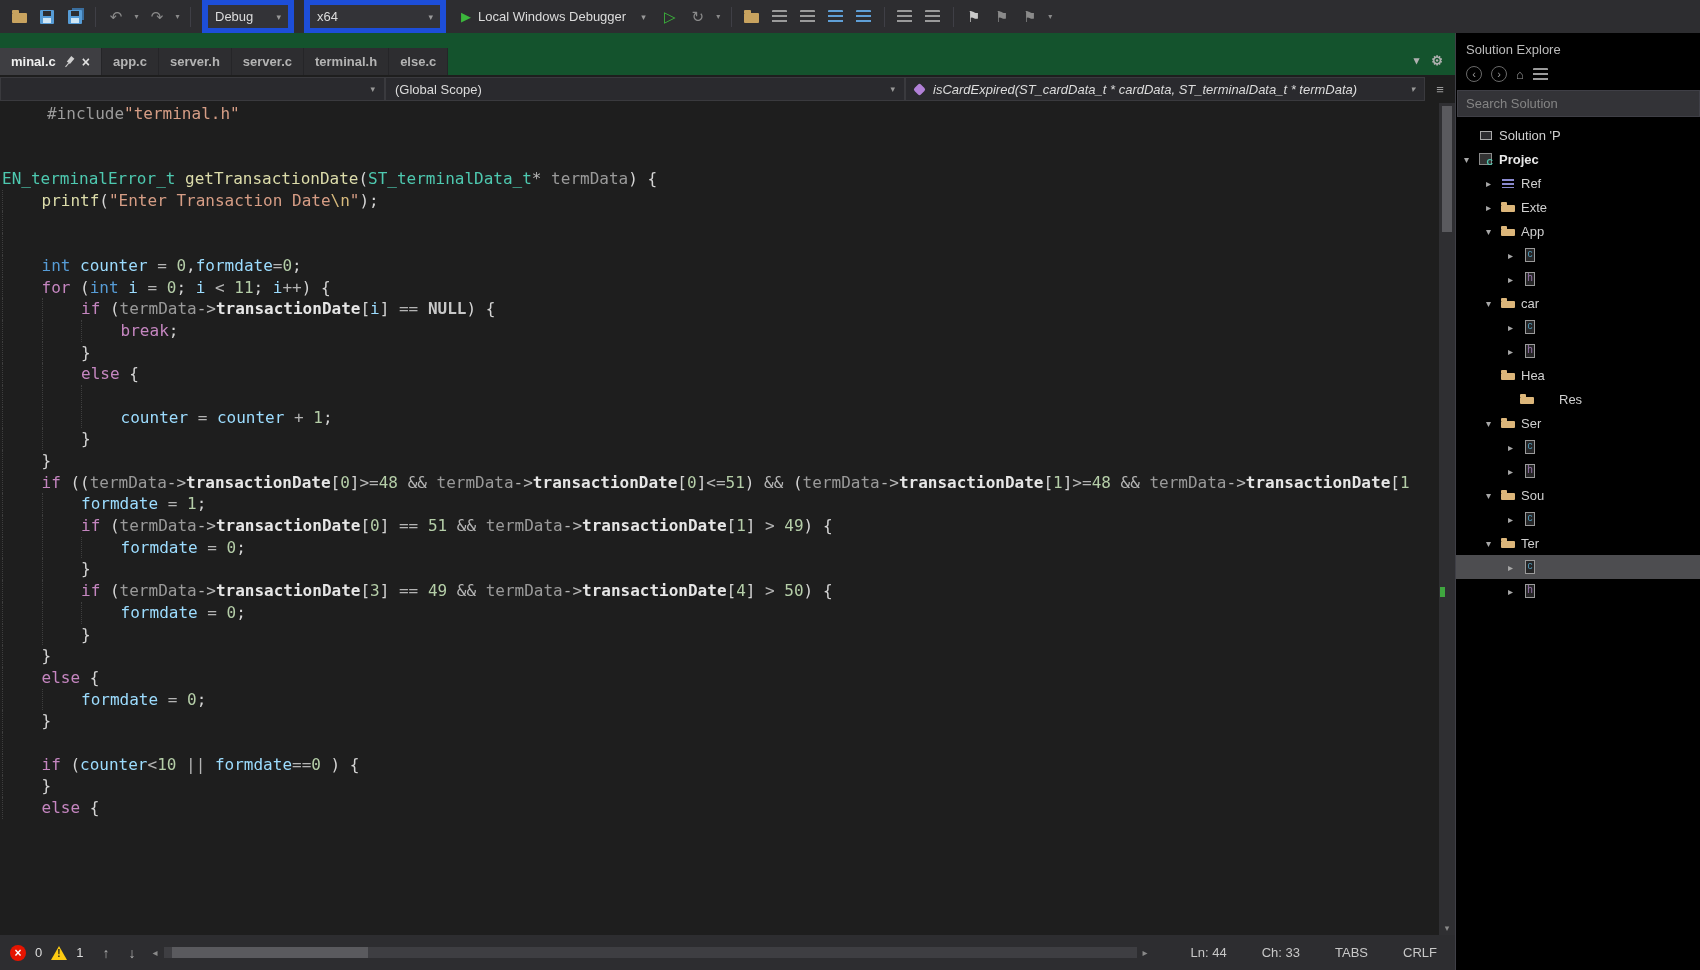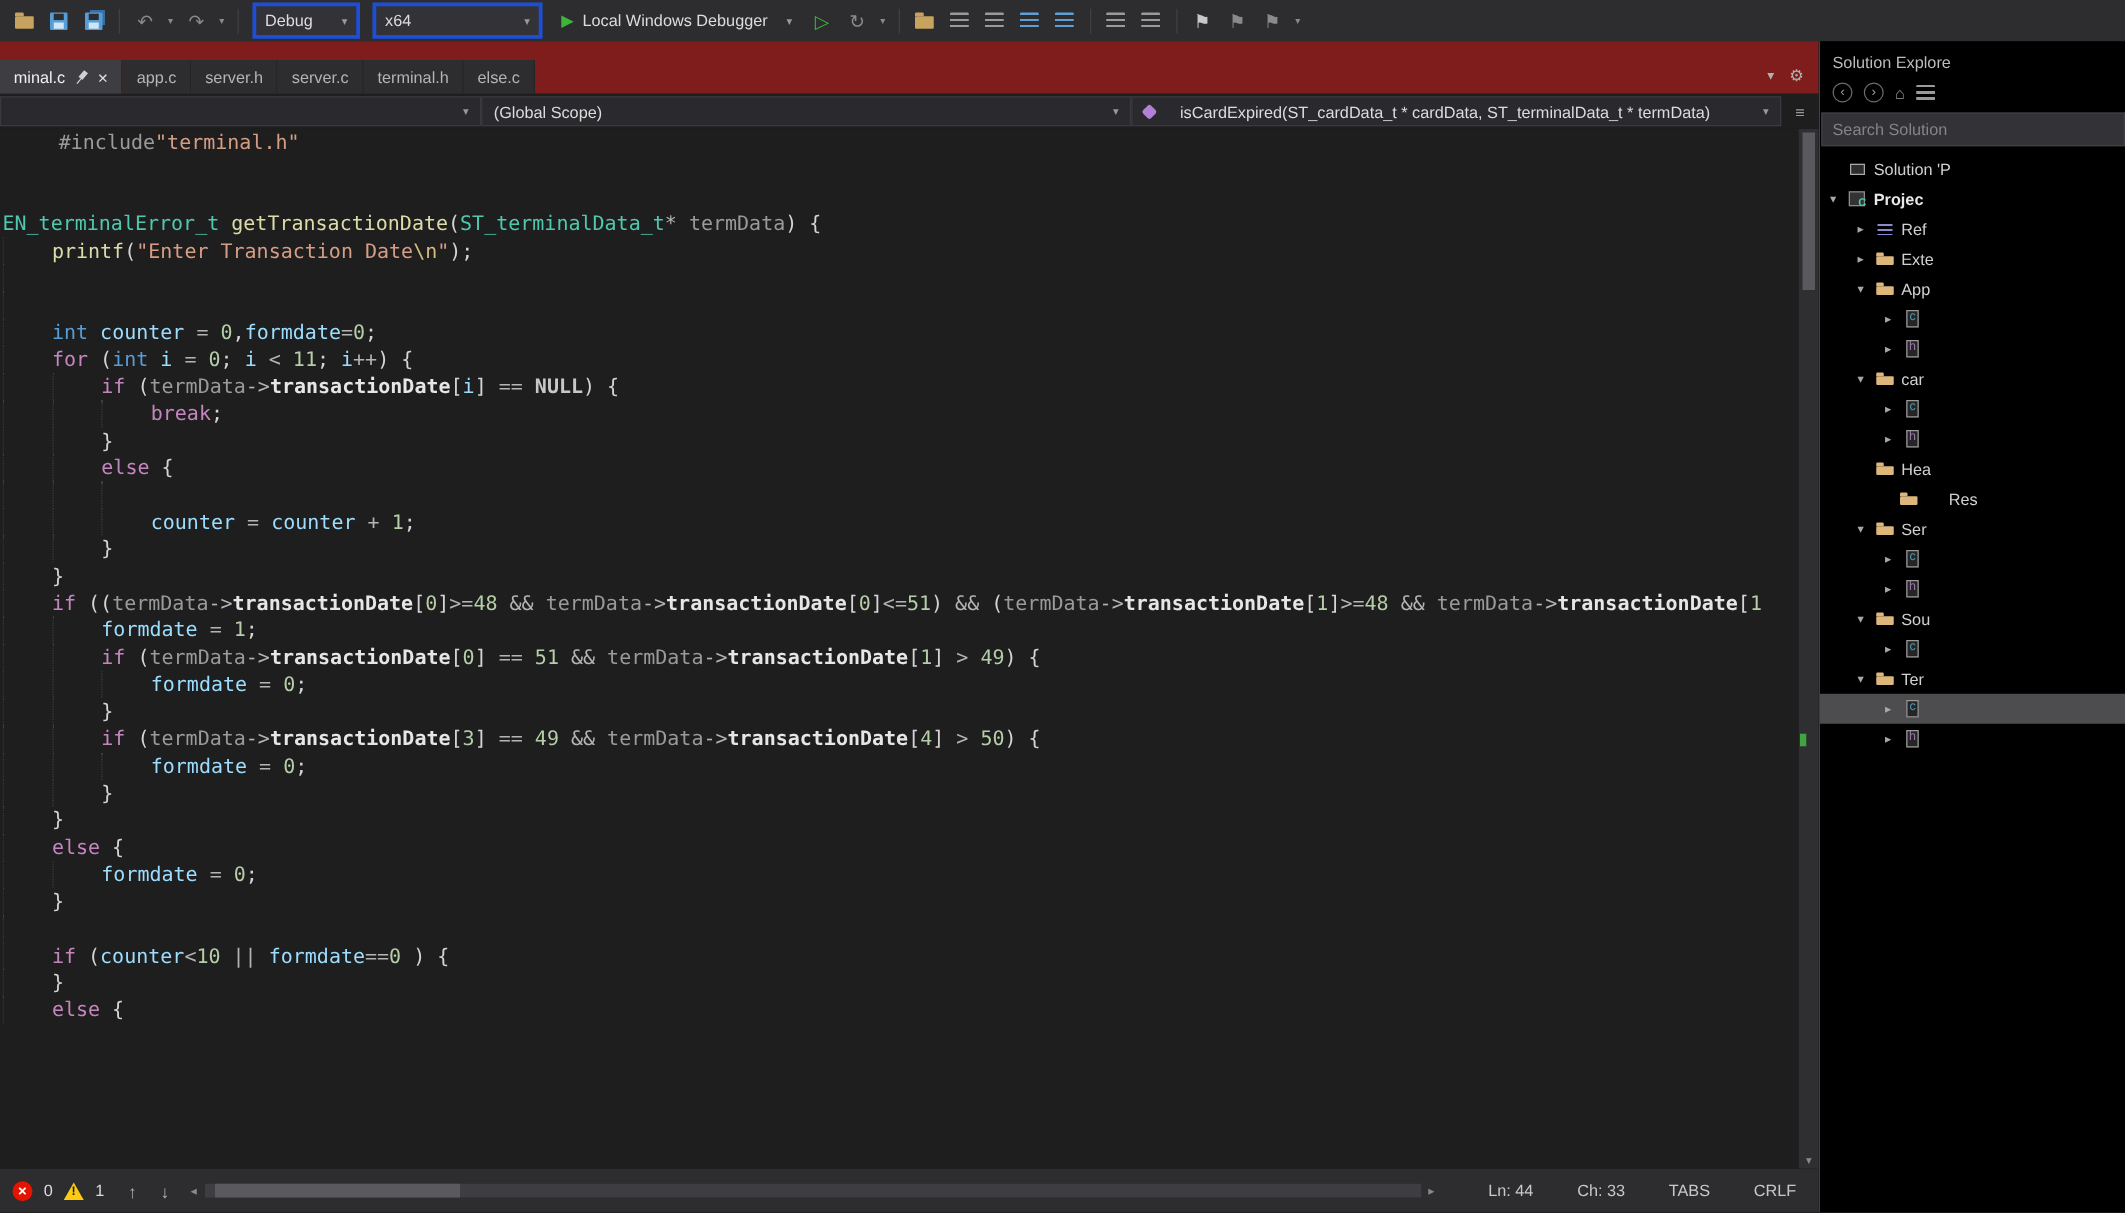--- a/index.html
+++ b/index.html
@@ -11,62 +11,62 @@
   .app{width:1700px;height:970px;display:flex;flex-direction:column;}
 
   
   .toolbar{height:33px;flex:none;background:#2D2D30;display:flex;align-items:center;padding:0 6px;gap:2px;}
   .tbi{width:26px;height:26px;display:flex;align-items:center;justify-content:center;color:#C8C8C8;flex:none;}
   .tbi.glyph{font-size:15px;}
   .tbi.mini{width:11px;font-size:8px;color:#8A8A8A;}
   .tbi.dim{color:#8A8A8A;}
   .tbi.green{color:#3CB73C;}
   .tb-sep{width:1px;height:20px;background:#3F3F46;margin:0 5px;flex:none;}
-  .tb-combo{height:23px;background:#333337;border:3px solid #1d4ed8;display:flex;align-items:center;
+  .tb-combo{height:23px;background:#333337;border:6px solid #1d4ed8;display:flex;align-items:center;
     justify-content:space-between;padding:0 7px;color:#DCDCDC;font-size:13px;margin:0 4px;flex:none;}
   .w80{width:66px;}
   .w130{width:116px;}
   .combo-caret{font-size:9px;color:#999;margin-left:8px;}
   .tb-run{display:flex;align-items:center;gap:7px;color:#DCDCDC;font-size:13px;padding:0 9px;flex:none;}
   .play{color:#3CB73C;font-size:13px;}
   .gicon{width:15px;height:13px;background:repeating-linear-gradient(to bottom,#9A9A9A 0 2px,transparent 2px 5px);border-radius:1px;}
   .gicon.blue{background:repeating-linear-gradient(to bottom,#5F9FD6 0 2px,transparent 2px 5px);}
   .shape-folder{position:relative;width:15px;height:10px;background:#C8A35F;border-radius:1px;margin-top:3px;}
   .shape-folder::before{content:"";position:absolute;top:-3px;left:0;width:7px;height:3px;background:#C8A35F;border-radius:1px 1px 0 0;}
   .shape-save{width:14px;height:14px;background:#569CD6;border-radius:1px;position:relative;}
   .shape-save::before{content:"";position:absolute;top:1px;left:3px;width:8px;height:5px;background:#2D2D30;}
   .shape-save::after{content:"";position:absolute;bottom:1px;left:3px;width:8px;height:5px;background:#CFE6F5;}
   .shape-save.all{box-shadow:3px -3px 0 -1px #3A6E9E;}
 
   
   .main{flex:1;display:flex;min-height:0;}
   .left{width:1455px;flex:none;display:flex;flex-direction:column;min-height:0;}
 
   
-  .tabrow{height:42px;flex:none;background:#7f1d1d;display:flex;align-items:flex-end;justify-content:space-between;}
+  .tabrow{height:42px;flex:none;background:#14532d;display:flex;align-items:flex-end;justify-content:space-between;font-weight:bold;}
   .tabs{display:flex;align-items:flex-end;height:27px;}
   .tab{height:27px;display:flex;align-items:center;gap:8px;padding:0 11px;font-size:13px;color:#B4B4B4;
     background:#2D2D30;border-right:1px solid #252528;cursor:default;}
   .tab.active{background:#3E3E42;color:#F0F0F0;}
   .tab-close{color:#E0E0E0;font-size:14px;line-height:1;}
   .shape-pin{width:10px;height:12px;position:relative;transform:rotate(40deg);}
   .shape-pin::before{content:"";position:absolute;left:3px;top:0;width:4px;height:7px;background:#D0D0D0;}
   .shape-pin::after{content:"";position:absolute;left:4.5px;top:7px;width:1px;height:5px;background:#D0D0D0;}
   .tab-right{display:flex;align-items:center;gap:12px;color:#C8C8C8;padding:0 12px 7px 0;}
   .tab-right .glyph-sm{font-size:11px;color:#B0B0B0;}
   .tab-right .glyph-md{font-size:13px;color:#B0B0B0;}
 
   
   .navbar{height:28px;flex:none;background:#1E1E1E;display:flex;align-items:center;}
   .nav-combo{height:24px;box-sizing:border-box;background:#2A2A2E;border:1px solid #3A3A3E;display:flex;
     align-items:center;padding:0 9px;font-size:13px;color:#DCDCDC;overflow:hidden;white-space:nowrap;}
   .nav-combo .combo-caret{margin-left:auto;}
   .nav-project{width:385px;flex:none;}
   .nav-scope{width:520px;flex:none;}
-  .nav-member{flex:1;min-width:0;gap:20px;}
+  .nav-member{flex:1;min-width:0;gap:9px;font-style:italic;}
   .nav-member .nav-val{overflow:hidden;text-overflow:clip;white-space:nowrap;}
   .shape-method{width:9px;height:9px;background:#B180D7;transform:rotate(45deg);border-radius:2px;flex:none;}
   .nav-extra{width:30px;text-align:center;color:#9A9A9A;font-size:13px;flex:none;}
 
   
   .editor{position:relative;flex:1;min-height:0;background:#1E1E1E;overflow:hidden;}
   .code{position:absolute;left:2px;top:0;right:16px;bottom:0;overflow:hidden;
     font-family:"DejaVu Sans Mono",monospace;font-size:16px;}
   .code-line{height:21.7px;line-height:21.7px;white-space:pre;}
   .indent-guide{display:inline-block;width:4ch;height:100%;border-left:1px dotted #3E3E3E;vertical-align:top;}

